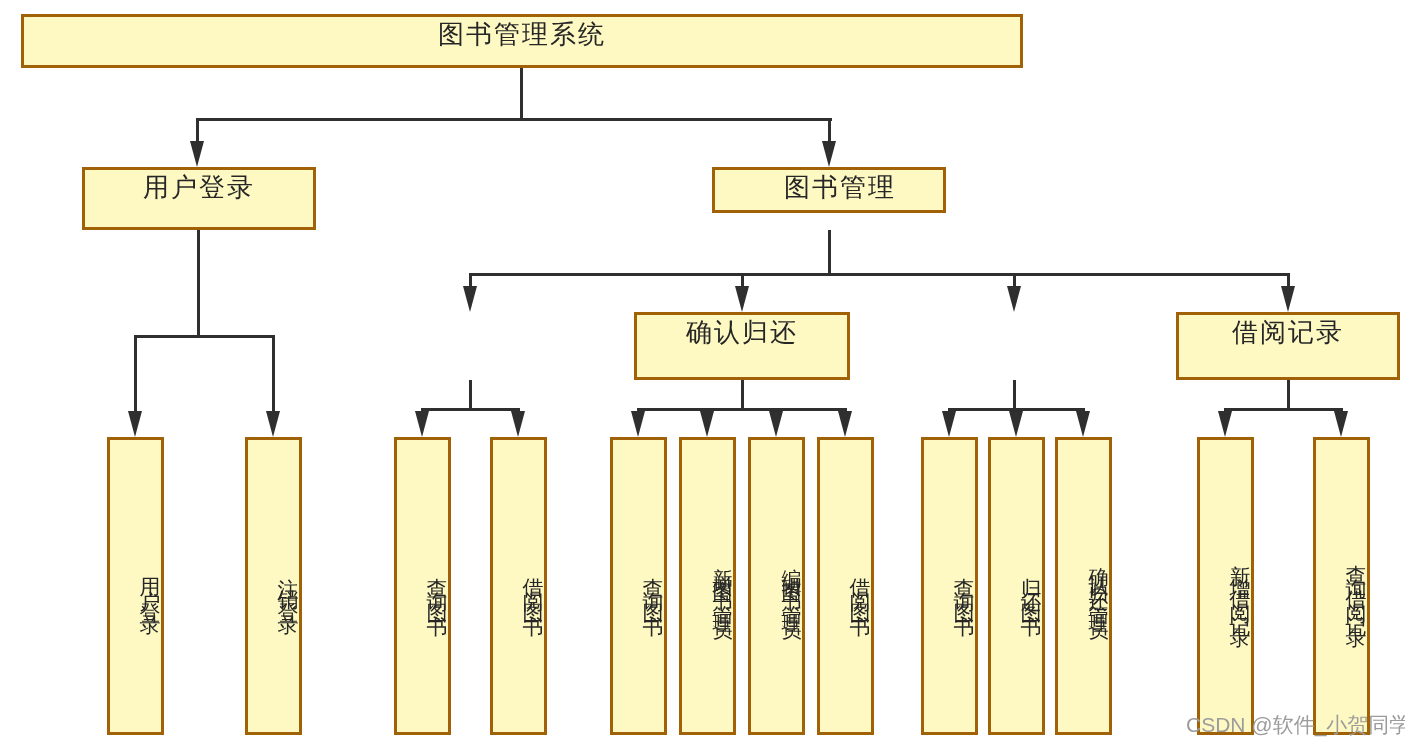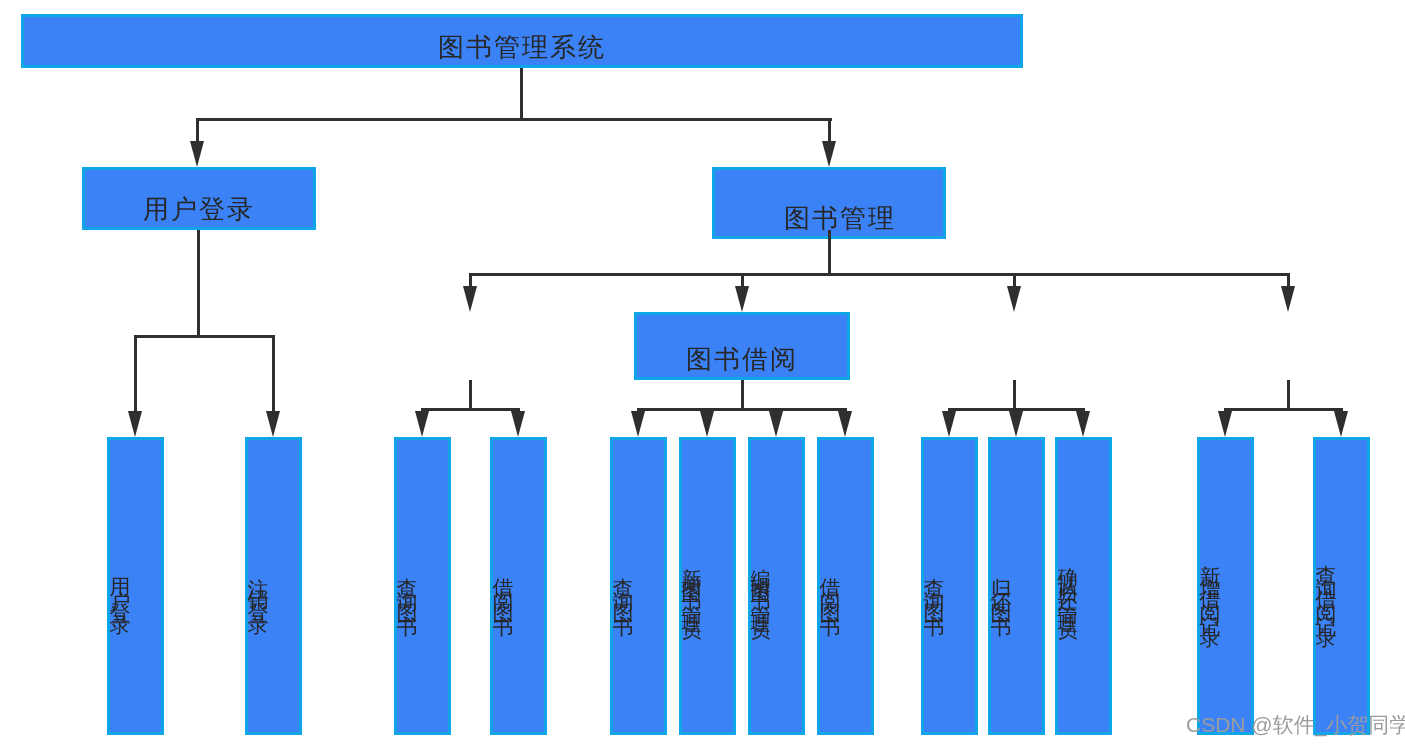--- a/index.html
+++ b/index.html
@@ -6,24 +6,24 @@
   .canvas{
     position:relative;
     width:1405px;height:747px;
     background:#ffffff;
     font-family:"Liberation Sans", sans-serif;
     overflow:hidden;
   }
   .box{
     position:absolute;
     box-sizing:border-box;
-    border:3px solid #0ea5e9;
-    background:#3b82f6;
+    border:3px solid #a16207;
+    background:#fef9c3;
     display:flex;
-    align-items:flex-end;
+    align-items:flex-start;
     justify-content:center;
     color:#262626;
   }
   .hlabel{
     font-size:26px;
     letter-spacing:2px;
     white-space:nowrap;
   }
   .vbox{
     writing-mode:vertical-rl;
@@ -69,21 +69,21 @@
   <div class="vl" style="left:520px;top:68px;height:50px;"></div>
   <div class="hl" style="left:196px;top:118px;width:636px;"></div>
   <div class="vl" style="left:196px;top:118px;height:27px;"></div>
   <div class="vl" style="left:828px;top:118px;height:27px;"></div>
   <div class="ar" style="left:190px;top:141px;"></div>
   <div class="ar" style="left:822px;top:141px;"></div>
 
   <div class="box" style="left:82px;top:167px;width:234px;height:63px;">
     <span class="hlabel">用户登录</span>
   </div>
-  <div class="box" style="left:712px;top:167px;width:234px;height:72px;padding-left:22px;">
+  <div class="box" style="left:712px;top:167px;width:234px;height:46px;padding-left:22px;">
     <span class="hlabel">图书管理</span>
   </div>
 
   <div class="vl" style="left:197px;top:230px;height:105px;"></div>
   <div class="hl" style="left:134px;top:335px;width:141px;"></div>
   <div class="vl" style="left:134px;top:335px;height:78px;"></div>
   <div class="vl" style="left:272px;top:335px;height:78px;"></div>
   <div class="ar" style="left:128px;top:411px;"></div>
   <div class="ar" style="left:266px;top:411px;"></div>
 
@@ -92,21 +92,24 @@
   <div class="vl" style="left:469px;top:273px;height:17px;"></div>
   <div class="vl" style="left:741px;top:273px;height:17px;"></div>
   <div class="vl" style="left:1013px;top:273px;height:17px;"></div>
   <div class="vl" style="left:1287px;top:273px;height:17px;"></div>
   <div class="ar" style="left:463px;top:286px;"></div>
   <div class="ar" style="left:735px;top:286px;"></div>
   <div class="ar" style="left:1007px;top:286px;"></div>
   <div class="ar" style="left:1281px;top:286px;"></div>
 
   <div class="box" style="left:634px;top:312px;width:216px;height:68px;">
-    <span class="hlabel">图书借阅</span>
+    <span class="hlabel">确认归还</span>
+  </div>
+  <div class="box" style="left:1176px;top:312px;width:224px;height:68px;">
+    <span class="hlabel">借阅记录</span>
   </div>
 
   <div class="vl" style="left:469px;top:380px;height:28px;"></div>
   <div class="hl" style="left:421px;top:408px;width:99px;"></div>
   <div class="vl" style="left:421px;top:408px;height:7px;"></div>
   <div class="vl" style="left:517px;top:408px;height:7px;"></div>
   <div class="ar" style="left:415px;top:411px;"></div>
   <div class="ar" style="left:511px;top:411px;"></div>
 
   <div class="vl" style="left:741px;top:380px;height:28px;"></div>

